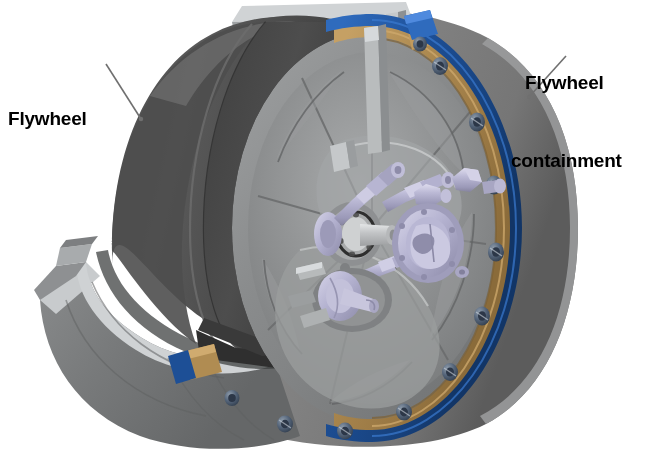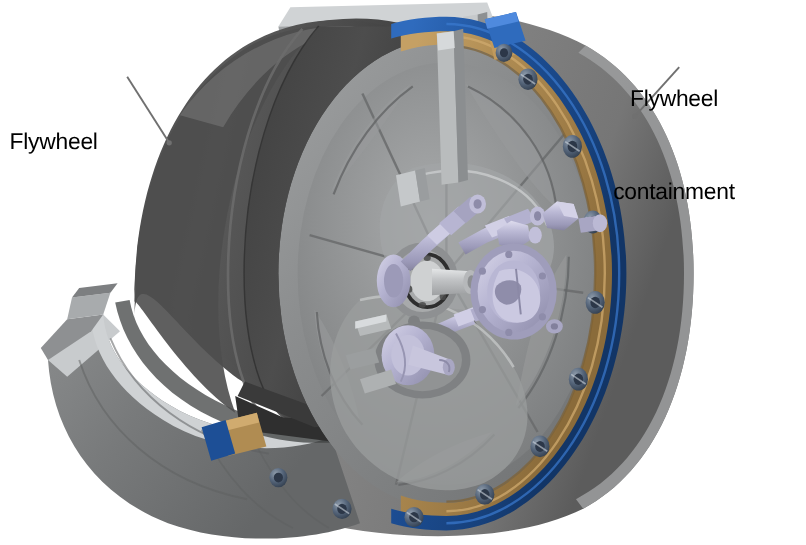--- a/index.html
+++ b/index.html
@@ -18,21 +18,21 @@
   #cad-svg {
     position: absolute;
     left: 0;
     top: 0;
     width: 672px;
     height: 454px;
   }
   .callout {
     position: absolute;
     font-family: "Liberation Sans", sans-serif;
-    font-weight: normal;
+    font-weight: bold;
     font-size: 19px;
     line-height: 26px;
     color: #000000;
     white-space: pre;
     letter-spacing: -0.2px;
   }
   #label-left {
     left: 8px;
     top: 54px;
     text-align: left;

